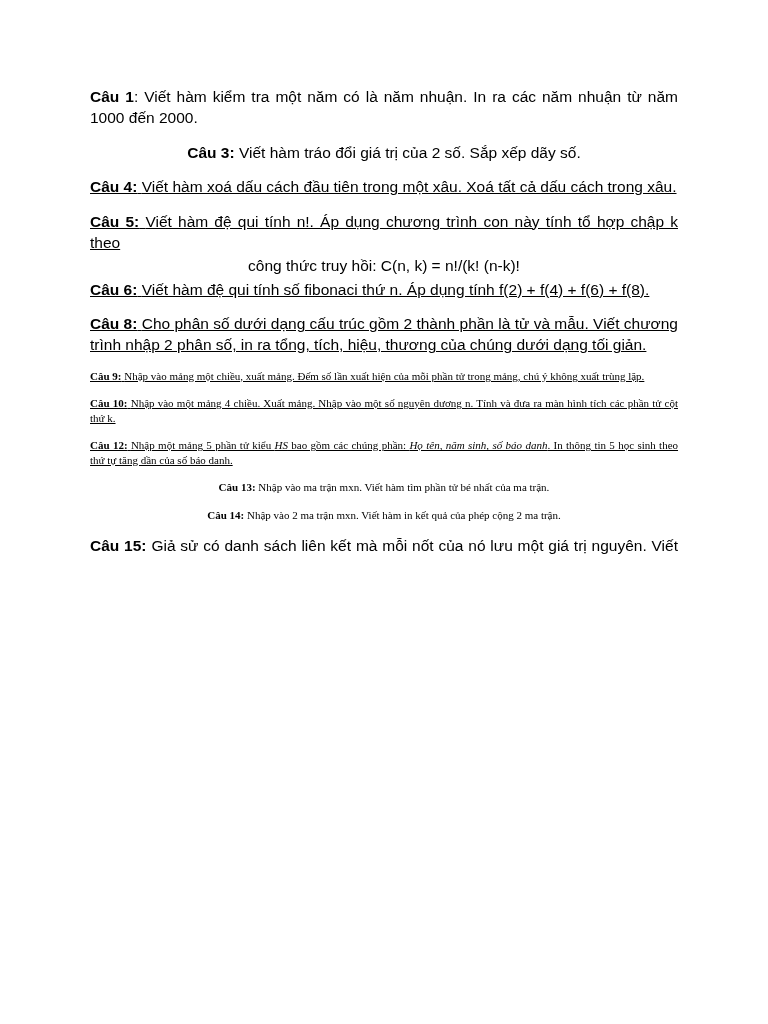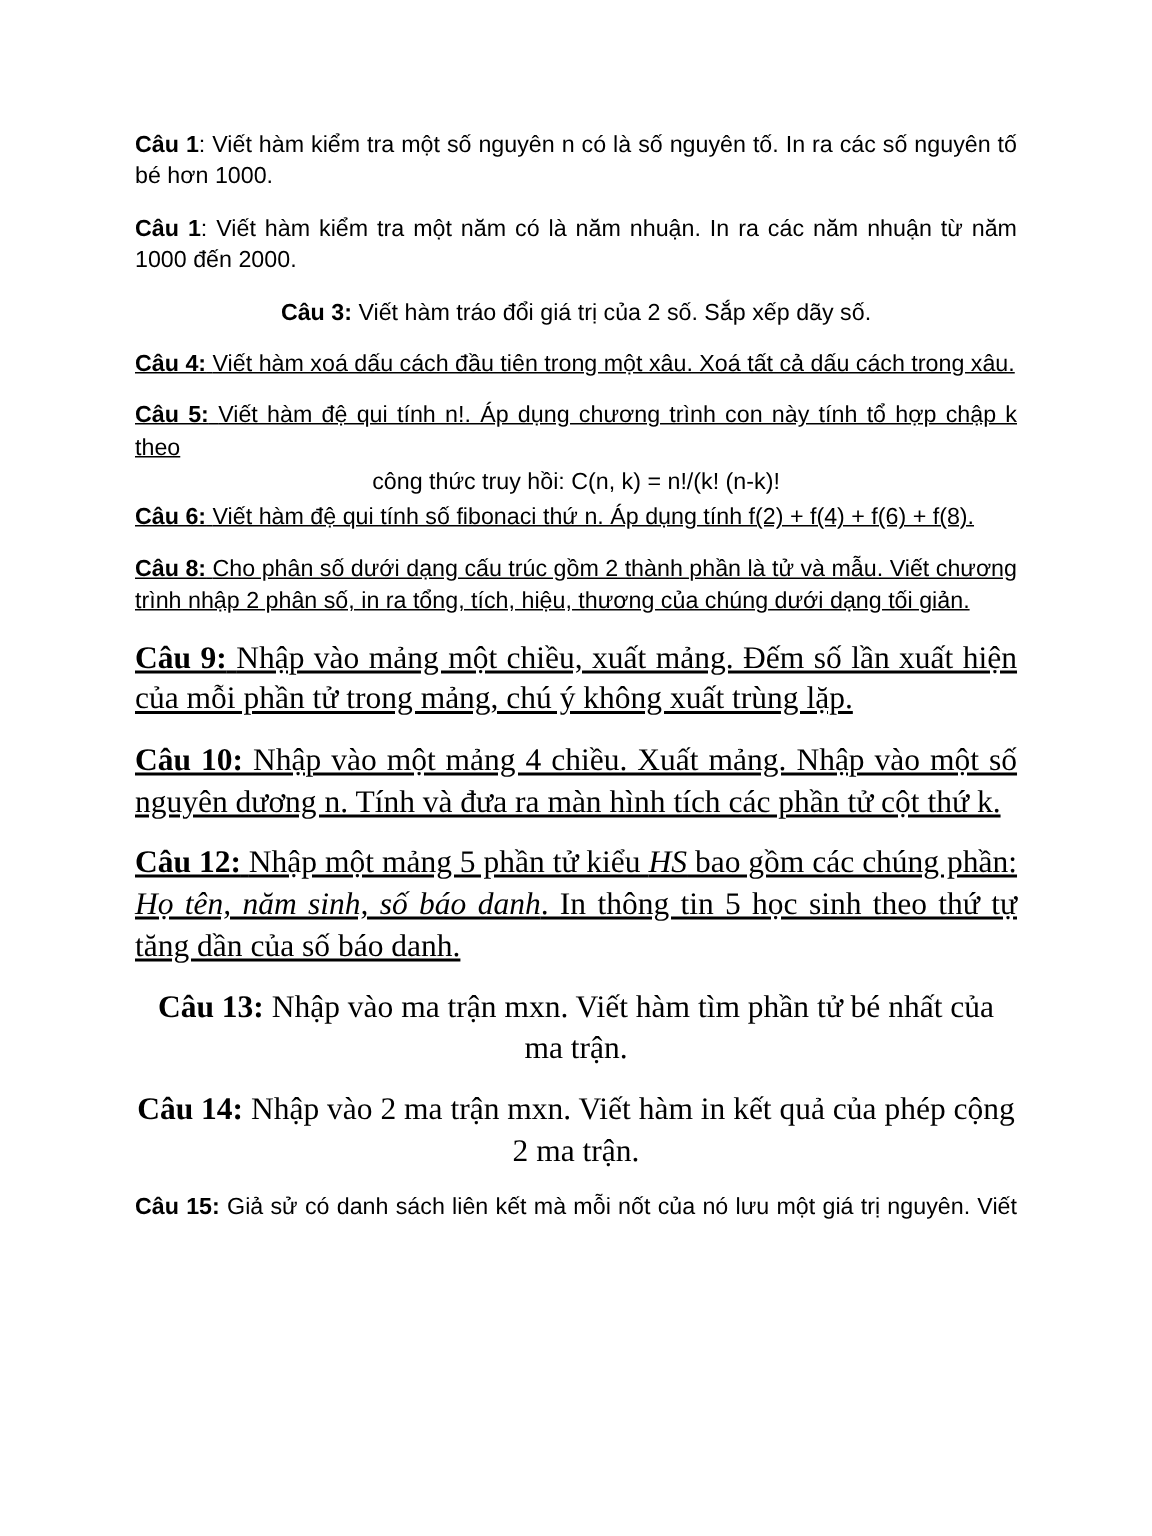--- a/index.html
+++ b/index.html
@@ -28,21 +28,21 @@
   }
   .block.tight {
     margin-bottom: 2px;
   }
   .sans {
     font-family: "Liberation Sans", sans-serif;
     font-size: 15.5px;
   }
   .serif {
     font-family: "Liberation Serif", serif;
-    font-size: 21px;
+    font-size: 11px;
     line-height: 1.32;
   }
   .lbl {
     font-weight: bold;
   }
   .just-normal {
     text-align: justify;
     text-decoration: underline;
   }
   .plain {
@@ -58,24 +58,20 @@
     display: block;
     text-align: justify;
     text-align-last: justify;
   }
 </style>
 </head>
 <body>
 
 <div class="page">
 
-  <div class="block sans">
-    <div class="spread"><span class="lbl">Câu 1</span><span>: </span><span>Viết hàm kiểm tra một số nguyên n có là số nguyên tố. In ra các số nguyên tố</span></div>
-    <div class="contline">bé hơn 1000.</div>
-  </div>
 
   <div class="block sans">
     <div class="spread"><span class="lbl">Câu 1</span><span>: </span><span>Viết hàm kiểm tra một năm có là năm nhuận. In ra các năm nhuận từ năm</span></div>
     <div class="contline">1000 đến 2000.</div>
   </div>
 
   <div class="block sans plain">
     <span class="lbl">Câu 3:</span><span> </span><span>Viết hàm tráo đổi giá trị của 2 số. Sắp xếp dãy số.</span>
   </div>
 

